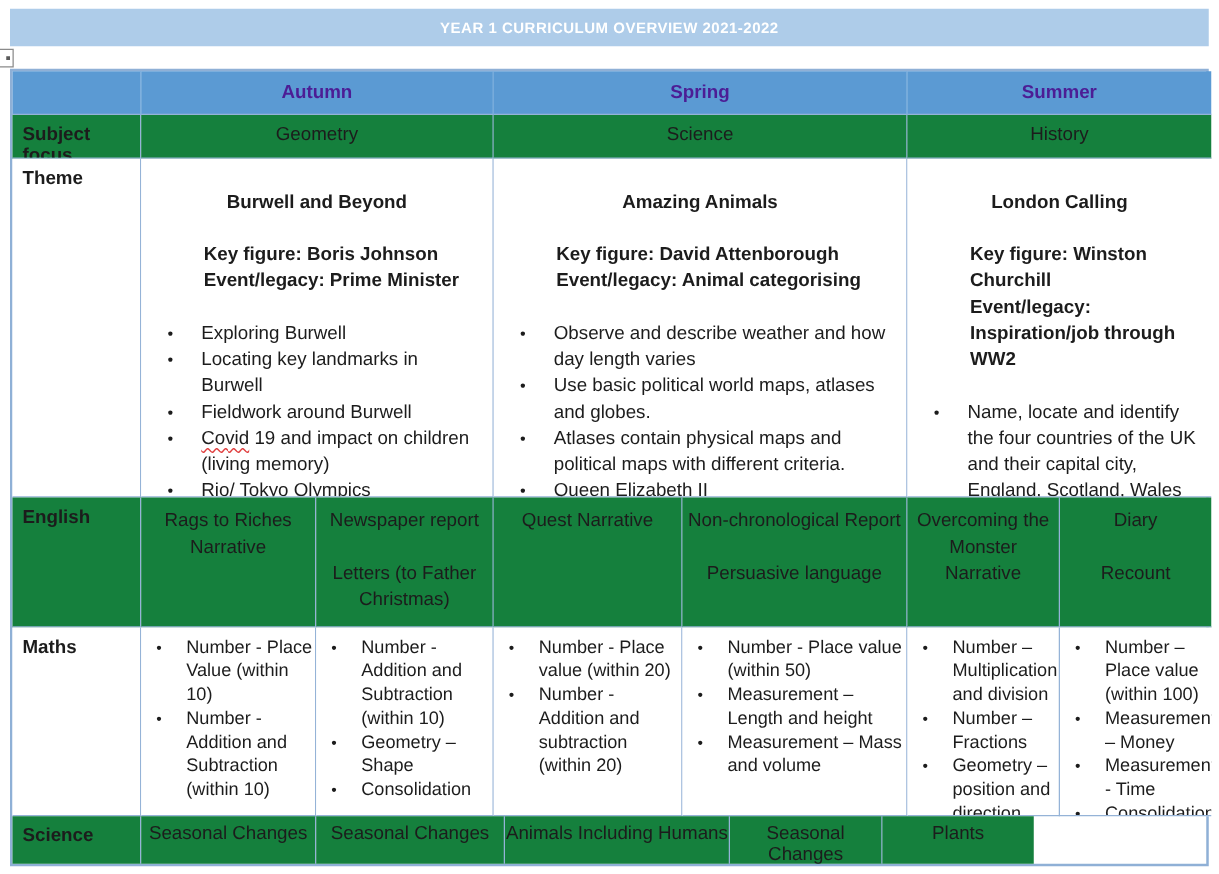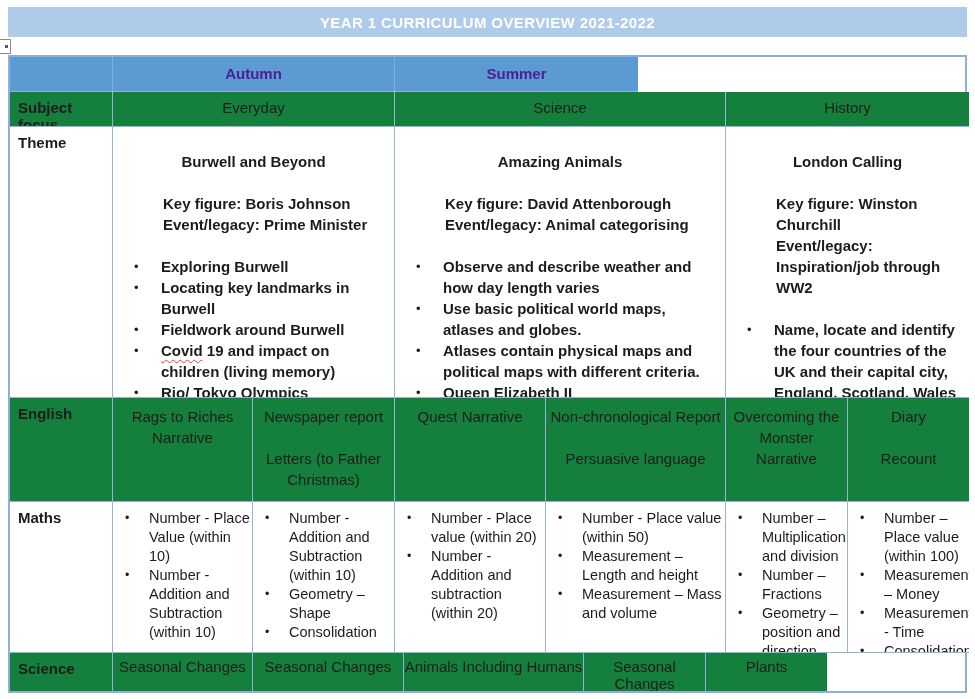--- a/index.html
+++ b/index.html
@@ -4,21 +4,21 @@
 <style>
   html,body{margin:0;padding:0;}
   body{
     width:975px;height:699px;position:relative;background:#ffffff;
     font-family:"Liberation Sans",sans-serif;color:#1c1c1c;overflow:hidden;
   }
   
   .banner{
     position:absolute;left:8px;top:7px;width:959px;height:30px;
     background:#aecce9;display:flex;align-items:center;justify-content:center;
-    color:#ffffff;font-weight:bold;font-size:15px;letter-spacing:.4px;
+    color:#ffffff;font-weight:bold;font-size:12px;letter-spacing:.4px;
   }
   
   .handle{
     position:absolute;left:-4px;top:39px;width:13px;height:13px;
     background:#ffffff;border:1px solid #8a8a8a;
     display:flex;align-items:center;justify-content:flex-end;
   }
   .handle::after{content:"";width:3px;height:3px;background:#5a5a5a;margin-right:2px;}
   
   .tbl{
@@ -58,21 +58,21 @@
   .label{font-weight:bold;padding:7px 8px 0;}
   .val{text-align:center;padding-top:7px;}
   .val-sci{text-align:center;padding-top:5px;line-height:17px;}
   
   .theme-cell{padding:24px 10px 0;line-height:21px;}
   .t-title{font-weight:bold;text-align:center;}
   .t-key{font-weight:bold;margin-left:40px;}
   .blank{height:21px;}
   .bull{display:flex;padding-left:6px;}
   .bull .dot{width:27px;flex:none;padding-left:5px;font-size:13px;}
-  .bull .bt{flex:1;font-weight:bold;}
+  .bull .bt{flex:1;}
   
   .eng-cell{text-align:center;line-height:21px;padding-top:8px;}
   .line{min-height:21px;}
   
   .maths-cell{padding:7px 2px 0 2px;line-height:19px;font-size:14.5px;}
   .mbull{display:flex;padding-left:2px;}
   .mbull .dot{width:24px;flex:none;padding-left:8px;font-size:12.5px;}
   .mbull .bt{flex:1;}
   
   .sq{
@@ -87,26 +87,27 @@
   <span>YEAR 1 CURRICULUM OVERVIEW 2021-2022</span>
 </div>
 
 <div class="handle"></div>
 
 <div class="tbl">
 
   <div class="row r-head">
     <div class="cell wl dark"></div>
     <div class="cell wa dark season-head">Autumn</div>
+    <div class="cell ws dark season-head">Spring</div>
     <div class="cell wu dark season-head">Summer</div>
   </div>
 
   <div class="row r-subject">
     <div class="cell wl light label">Subject focus</div>
-    <div class="cell wa light val">Everyday</div>
+    <div class="cell wa light val">Geometry</div>
     <div class="cell ws light val">Science</div>
     <div class="cell wu light val">History</div>
   </div>
 
   <div class="row r-theme">
     <div class="cell wl white label">Theme</div>
 
     <div class="cell wa white theme-cell">
       <div class="t-title">Burwell and Beyond</div>
       <div class="blank"></div>

